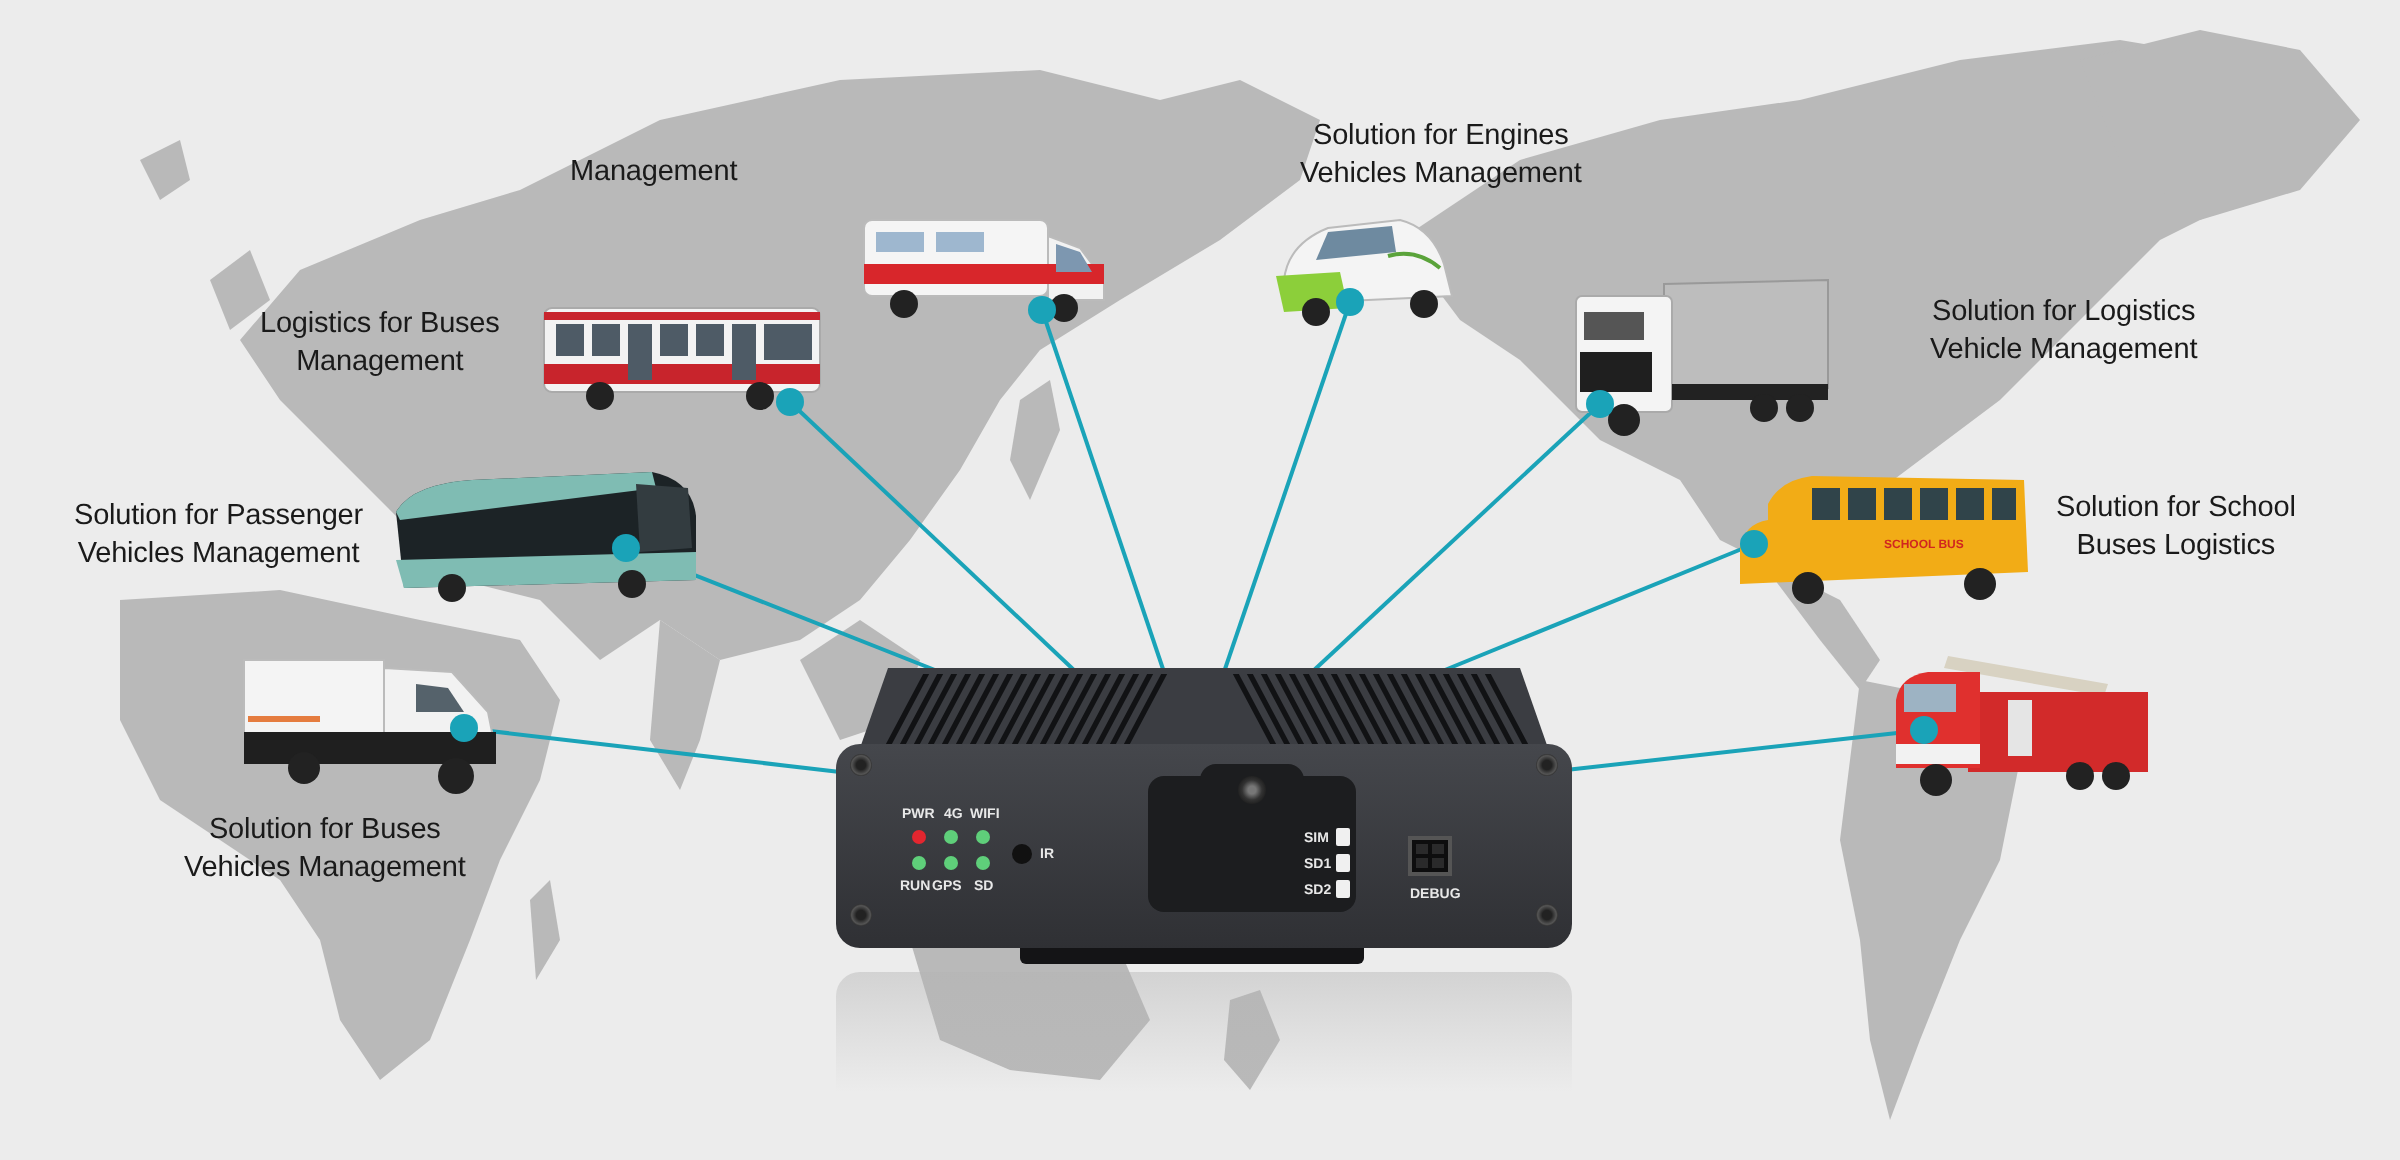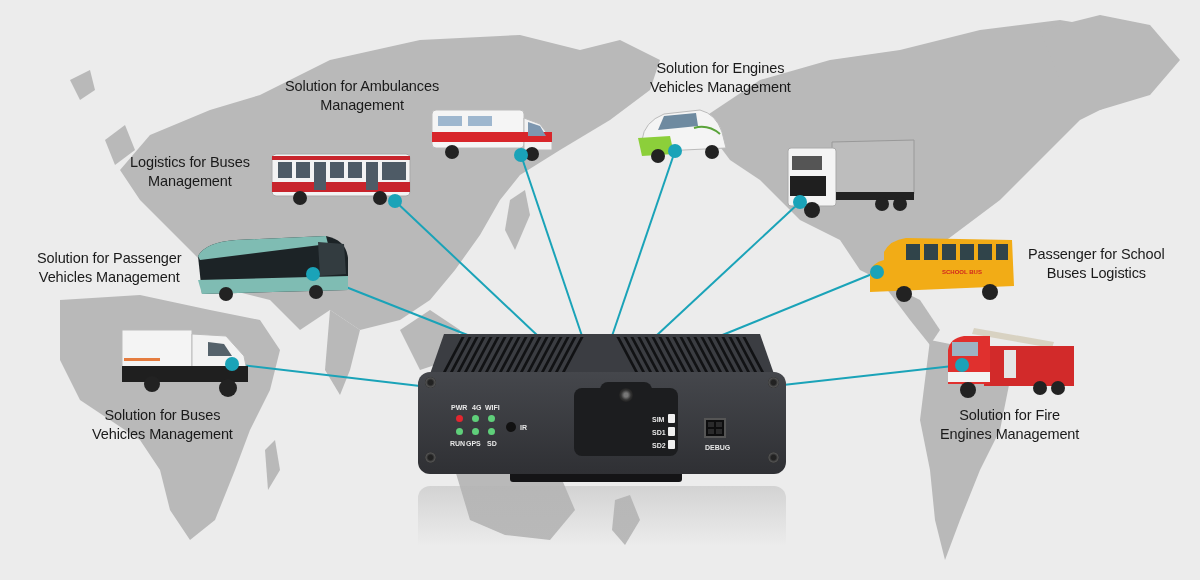--- a/index.html
+++ b/index.html
@@ -206,46 +206,45 @@
     <rect x="8" y="22" width="26" height="14" fill="#9db3c3"></rect>
     <rect x="4" y="52" width="42" height="10" fill="#f2f2f2"></rect>
     <rect x="60" y="30" width="12" height="28" fill="#e5e5e5"></rect>
     <circle cx="24" cy="70" r="8" fill="#222"></circle>
       <circle cx="96" cy="68" r="7" fill="#222"></circle>
       <circle cx="114" cy="68" r="7" fill="#222"></circle>
   </svg>
   <div class="dot" style="left:962px;top:365px"></div>
 
   <div class="label" style="left:285px;top:77px">
-    <span>Solution for Ambulances</span>
       <span>Management</span>
   </div>
   <div class="label" style="left:650px;top:59px">
     <span>Solution for Engines</span>
       <span>Vehicles Management</span>
   </div>
   <div class="label" style="left:130px;top:153px">
     <span>Logistics for Buses</span>
       <span>Management</span>
   </div>
+  <div class="label" style="left:965px;top:147px">
+    <span>Solution for Logistics</span>
+      <span>Vehicle Management</span>
+  </div>
   <div class="label" style="left:37px;top:249px">
     <span>Solution for Passenger</span>
       <span>Vehicles Management</span>
   </div>
   <div class="label" style="left:1028px;top:245px">
-    <span>Passenger for School</span>
+    <span>Solution for School</span>
       <span>Buses Logistics</span>
   </div>
   <div class="label" style="left:92px;top:406px">
     <span>Solution for Buses</span>
       <span>Vehicles Management</span>
-  </div>
-  <div class="label" style="left:940px;top:406px">
-    <span>Solution for Fire</span>
-      <span>Engines Management</span>
   </div>
 
   <div class="reflection"></div>
 
   <div class="device">
     <div class="dev-top">
       <div class="fins" style="left:22px">
         <i class="fin"></i>
           <i class="fin"></i>
           <i class="fin"></i>

